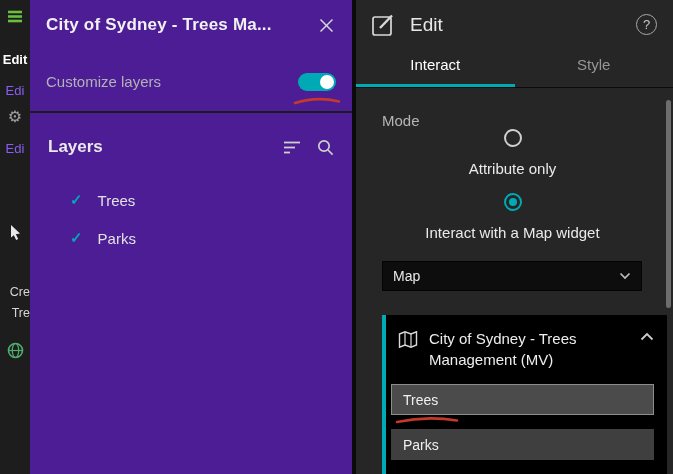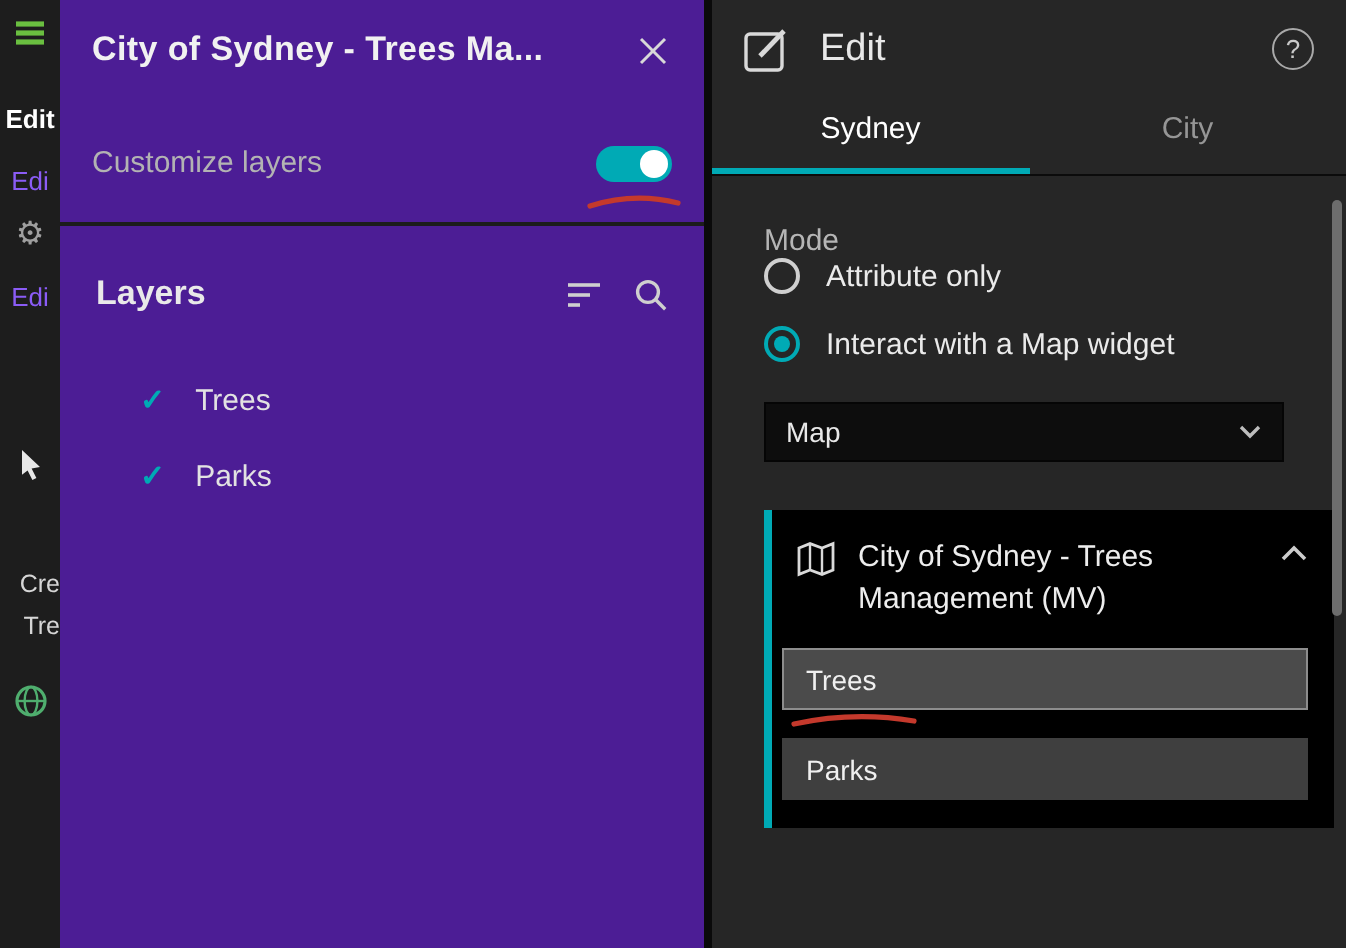--- a/index.html
+++ b/index.html
@@ -46,21 +46,21 @@
   .ep-header{display:flex;align-items:center;gap:13px;padding:11px 16px 9px 14px;}
   .ep-title{font-size:19px;color:#e8e8e8;}
   .help-btn{margin-left:auto;width:21px;height:21px;border:1.5px solid #a9a9a9;border-radius:50%;
     display:flex;align-items:center;justify-content:center;font-size:13px;color:#c9c9c9;cursor:pointer;}
   .tabs{display:flex;border-bottom:1px solid #0b0b0b;}
   .tab{flex:1;text-align:center;padding:9px 0 11px;font-size:15px;color:#969696;
     border-bottom:3px solid transparent;cursor:pointer;}
   .tab.active{color:#ffffff;border-bottom-color:var(--accent);}
   .ep-body{padding:24px 30px 0 26px;}
   .mode-heading{font-size:15px;color:#b5b5b5;}
-  .radio-row{display:flex;align-items:center;gap:13px;margin-bottom:16px;cursor:pointer;}
+  .radio-row{display:flex;align-items:center;gap:13px;margin-bottom:16px;cursor:pointer;flex-direction:column;}
   .radio{width:18px;height:18px;border-radius:50%;flex:0 0 auto;}
   .radio.off{border:2px solid #cfcfcf;}
   .radio.on{border:2px solid var(--accent);position:relative;}
   .radio.on::after{content:"";position:absolute;inset:3px;border-radius:50%;background:var(--accent);}
   .radio-label{font-size:15px;color:#eaeaea;}
   .map-select{margin-top:20px;width:260px;height:30px;background:#0d0d0d;border:1px solid #050505;
     display:flex;align-items:center;padding:0 10px;cursor:pointer;}
   .map-select .val{font-size:14px;color:#e8e8e8;}
   .map-select .chev{margin-left:auto;display:flex;}
   .src-section{margin-top:24px;width:285px;background:#000000;border-left:4px solid var(--accent);
@@ -171,22 +171,22 @@
         <rect x="3" y="6" width="18" height="18" rx="2" fill="none" stroke="#d9d9d9" stroke-width="1.7"></rect>
         <line x1="10" y1="17" x2="22" y2="4.5" stroke="#d9d9d9" stroke-width="2.4"></line>
       </svg>
       <span class="ep-title">Edit</span>
       <span class="help-btn">
         <span>?</span>
       </span>
     </div>
 
     <div class="tabs">
-      <div class="tab active">Sydney</div>
-      <div class="tab">City</div>
+      <div class="tab active">Interact</div>
+      <div class="tab">Style</div>
     </div>
 
     <div class="ep-body">
       <div class="mode-heading">Mode</div>
 
       <div class="radio-row">
         <span class="radio off"></span>
         <span class="radio-label">Attribute only</span>
       </div>
       <div class="radio-row">

